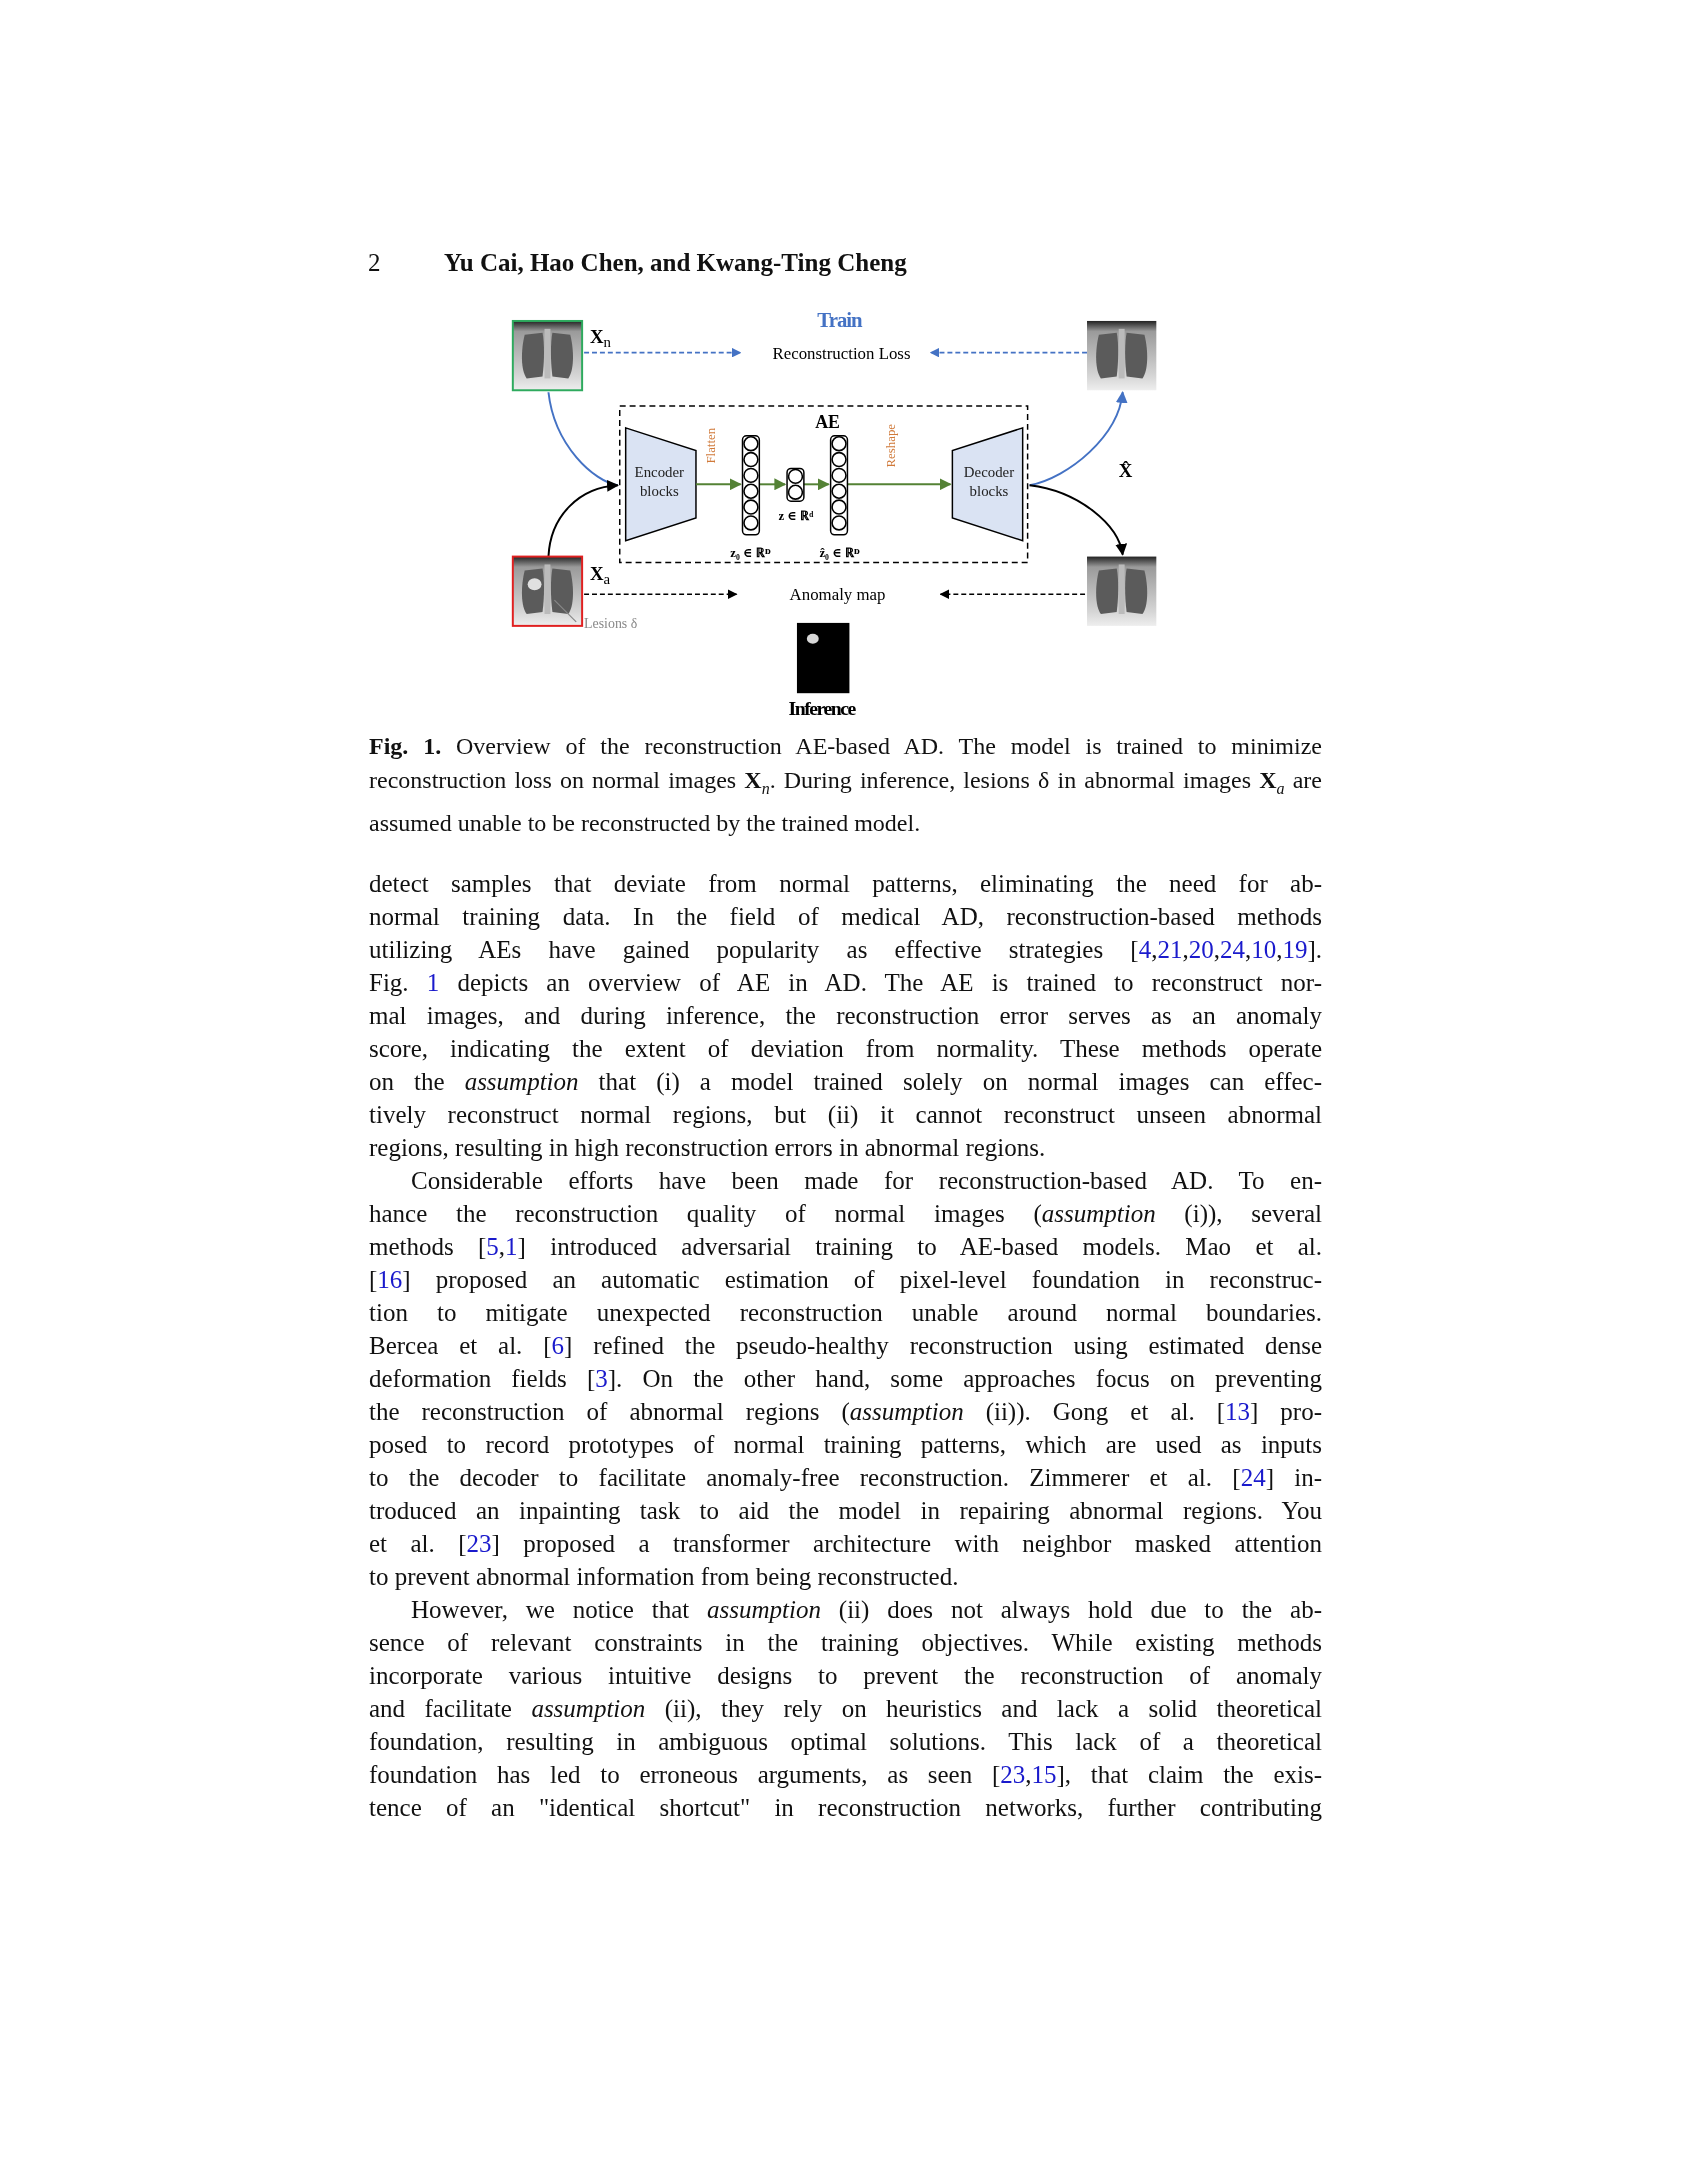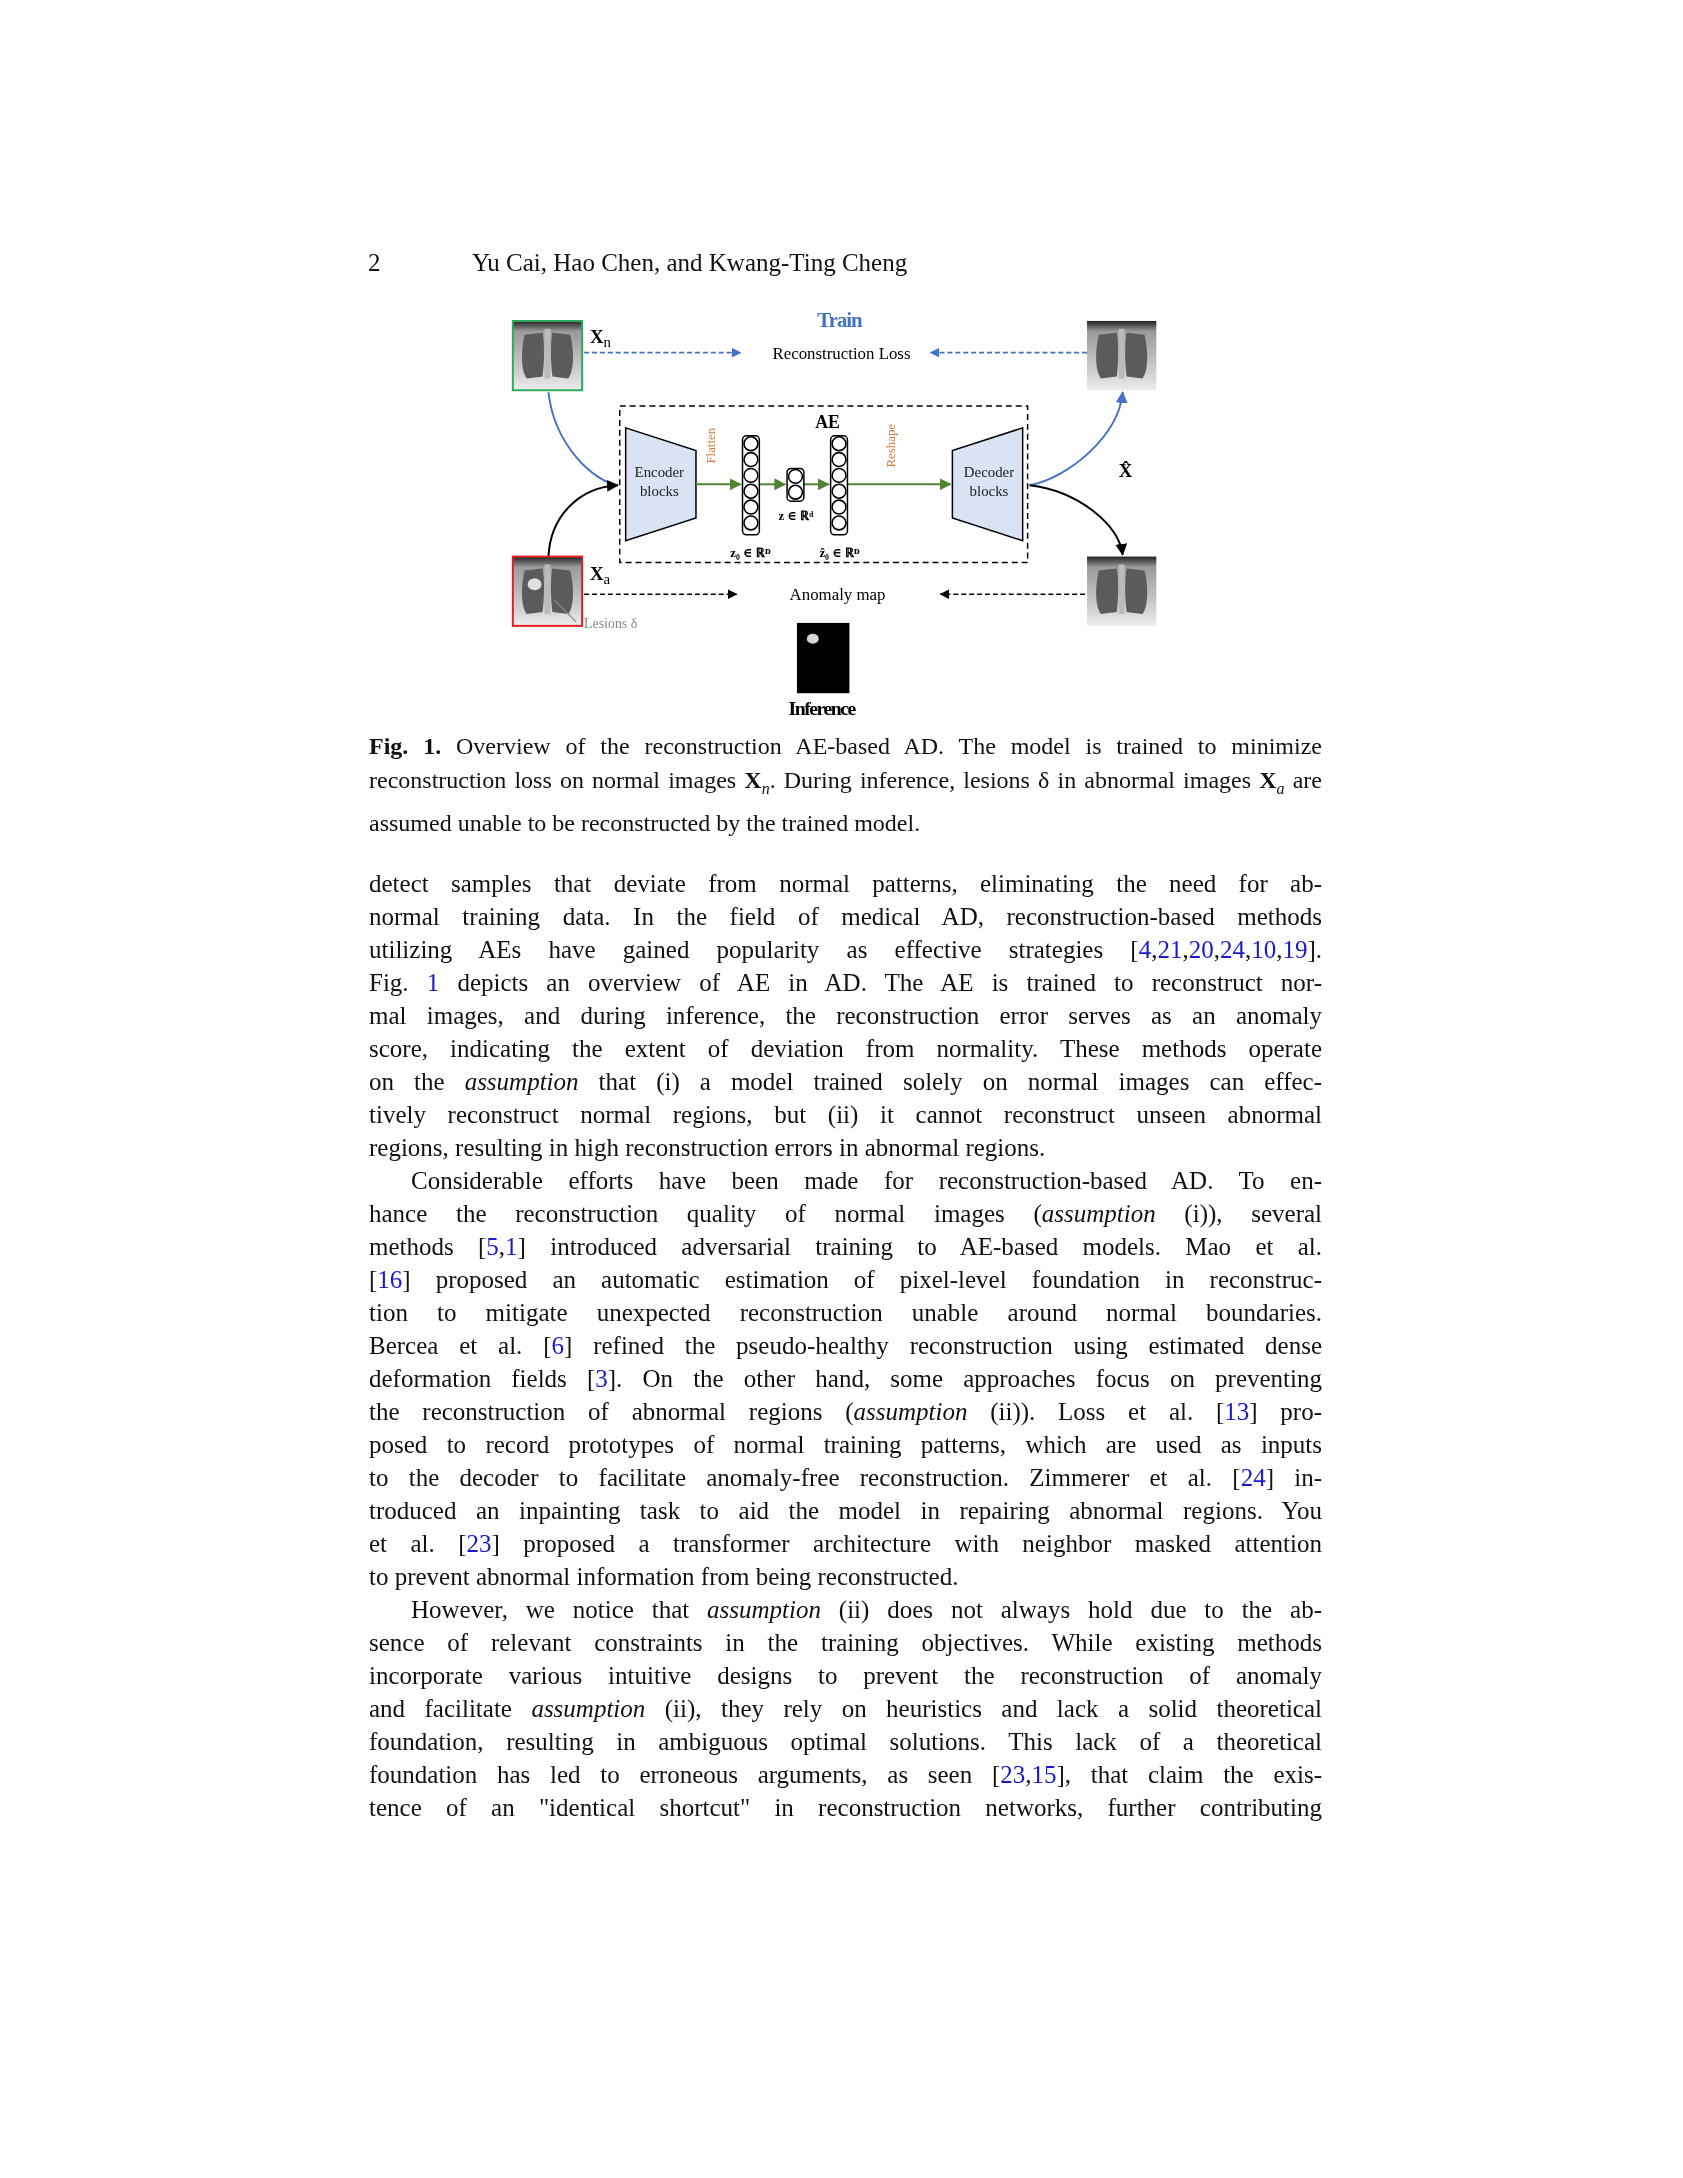--- a/index.html
+++ b/index.html
@@ -1,20 +1,20 @@
 <!DOCTYPE html>
 <html><head>
 <meta charset="utf-8">
 <style>
   html, body { margin:0; padding:0; background:#ffffff; }
   body { width:1683px; height:2178px; position:relative; overflow:hidden;
          font-family:"Liberation Serif","DejaVu Serif",serif; color:#111; }
   .page-header { position:absolute; top:249px; left:368px; font-size:25px; }
   .page-header .pnum { position:absolute; left:0; }
-  .page-header .authors { position:absolute; left:104px; white-space:nowrap; }
+  .page-header .authors { position:absolute; left:76px; white-space:nowrap;font-weight:bold; }
   #figure { position:absolute; left:495px; top:307px; width:693px; height:416px; }
   .caption { position:absolute; left:369px; top:729px; width:953px; font-size:24px; line-height:34px; text-align:justify; }
   .caption b { font-weight:bold; }
   .body-text { position:absolute; left:369px; top:867px; width:953px; font-size:25px; line-height:33px; }
   .body-text p { margin:0; text-align:justify; text-align-last:justify; }
   .body-text p.last { text-align-last:left; }
   .body-text p.indent { text-indent:42px; }
   .cite { color:#1a1acc; }
   .fig-text { font-family:"Liberation Serif","DejaVu Serif",serif; }
 </style>
@@ -163,21 +163,21 @@
   <p>tively reconstruct normal regions, but (ii) it cannot reconstruct unseen abnormal</p>
   <p class="last">regions, resulting in high reconstruction errors in abnormal regions.</p>
 
   <p class="indent">Considerable efforts have been made for reconstruction-based AD. To en-</p>
   <p><span>hance the reconstruction quality of normal images (</span><em>assumption</em><span> (i)), several</span></p>
   <p><span>methods [</span><a class="cite">5</a>,<a class="cite">1</a><span>] introduced adversarial training to AE-based models. Mao et al.</span></p>
   <p>[<a class="cite">16</a><span>] proposed an automatic estimation of pixel-level foundation in reconstruc-</span></p>
   <p>tion to mitigate unexpected reconstruction unable around normal boundaries.</p>
   <p><span>Bercea et al. [</span><a class="cite">6</a><span>] refined the pseudo-healthy reconstruction using estimated dense</span></p>
   <p><span>deformation fields [</span><a class="cite">3</a><span>]. On the other hand, some approaches focus on preventing</span></p>
-  <p><span>the reconstruction of abnormal regions (</span><em>assumption</em><span> (ii)). Loss et al. [</span><a class="cite">13</a><span>] pro-</span></p>
+  <p><span>the reconstruction of abnormal regions (</span><em>assumption</em><span> (ii)). Gong et al. [</span><a class="cite">13</a><span>] pro-</span></p>
   <p>posed to record prototypes of normal training patterns, which are used as inputs</p>
   <p><span>to the decoder to facilitate anomaly-free reconstruction. Zimmerer et al. [</span><a class="cite">24</a><span>] in-</span></p>
   <p>troduced an inpainting task to aid the model in repairing abnormal regions. You</p>
   <p><span>et al. [</span><a class="cite">23</a><span>] proposed a transformer architecture with neighbor masked attention</span></p>
   <p class="last">to prevent abnormal information from being reconstructed.</p>
 
   <p class="indent"><span>However, we notice that </span><em>assumption</em><span> (ii) does not always hold due to the ab-</span></p>
   <p>sence of relevant constraints in the training objectives. While existing methods</p>
   <p>incorporate various intuitive designs to prevent the reconstruction of anomaly</p>
   <p><span>and facilitate </span><em>assumption</em><span> (ii), they rely on heuristics and lack a solid theoretical</span></p>

